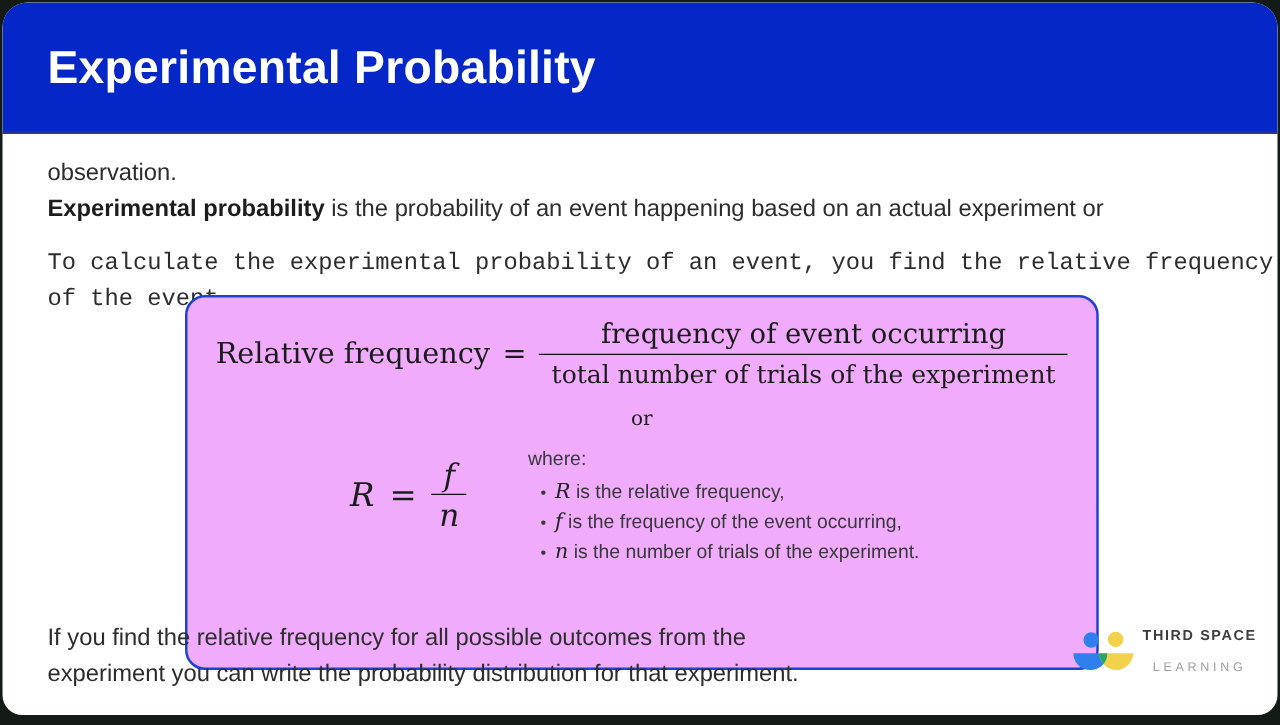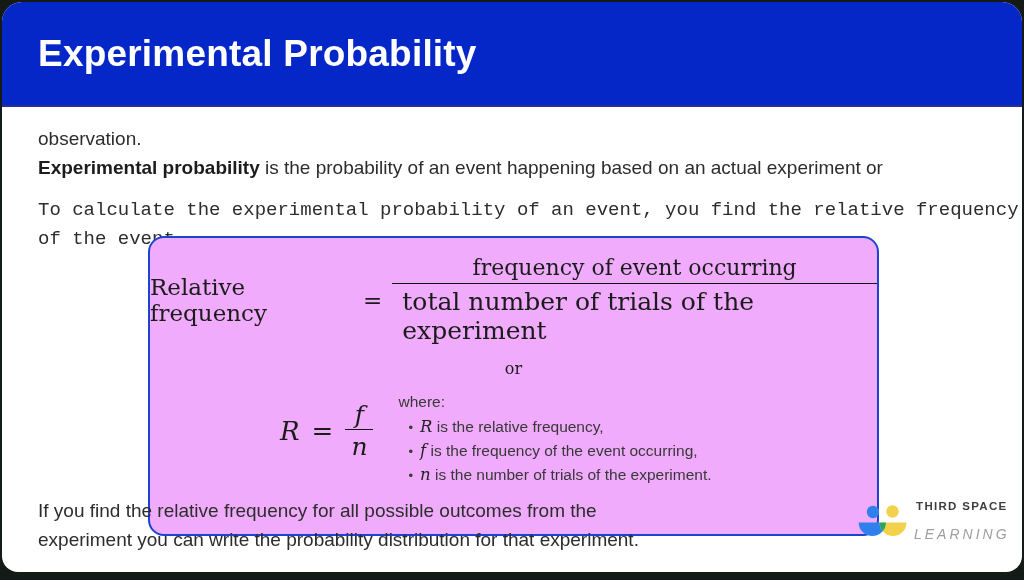--- a/index.html
+++ b/index.html
@@ -42,50 +42,50 @@
     background:#f0abfc;
   }
   .serif { font-family:"DejaVu Serif", serif; color:#1b1b1b; }
   .eq1 {
     display:flex; justify-content:center; align-items:center;
     margin-top:17px; gap:10px;
     font-size:23px;
   }
   .frac { display:inline-flex; flex-direction:column; align-items:center; }
   .frac .num { font-size:22px; padding:0 10px 3px; }
-  .frac .den { font-size:25px; border-top:1.6px solid #111111; padding:3px 10px 0; }
+  .frac .den { font-size:20px; border-top:1.6px solid #111111; padding:3px 10px 0; }
   .or-row {
     text-align:center; margin-top:14px; font-size:16px;
   }
   .eq2-row {
     display:flex; align-items:flex-start;
     margin-left:130px; margin-top:13px; gap:25px;
   }
   .rfn {
     display:flex; align-items:center; gap:12px; margin-top:9px;
     font-size:26px; font-style:italic;
   }
   .rfn .frac .num, .rfn .frac .den { font-size:25px; padding:0 6px; }
   .rfn .frac .den { border-top:1.6px solid #111111; padding-top:2px; }
-  .where-block { font-size:15.5px; color:#383838; line-height:22px; }
+  .where-block { font-size:15.5px; color:#383838; line-height:22px;margin-left:24px; }
   .where-block ul { list-style:none; margin-top:2px; }
   .where-block li { padding-left:10px; line-height:23px; }
   .bullet-dot { margin-right:7px; font-size:13px; }
   .var { font-family:"DejaVu Serif", serif; font-style:italic; font-size:16.5px; color:#222222; }
 
   .logo {
     position:absolute; left:855px; top:503px;
     display:flex; align-items:center; gap:4px;
   }
   .logo-text { display:flex; flex-direction:column; align-items:center; margin-top:-10px; }
   .brand-top {
     font-size:11.5px; font-weight:bold; color:#3d3d3d; letter-spacing:1.3px;
   }
   .brand-bottom {
-    font-size:14px; color:#9e9e9e; letter-spacing:3px; margin-top:14px;font-style:italic;
+    font-size:10px; color:#9e9e9e; letter-spacing:3px; margin-top:14px;
   }
 </style>
 </head>
 <body>
 
 <div class="card">
 
   <div class="header">
     <h1>Experimental Probability</h1>
   </div>

